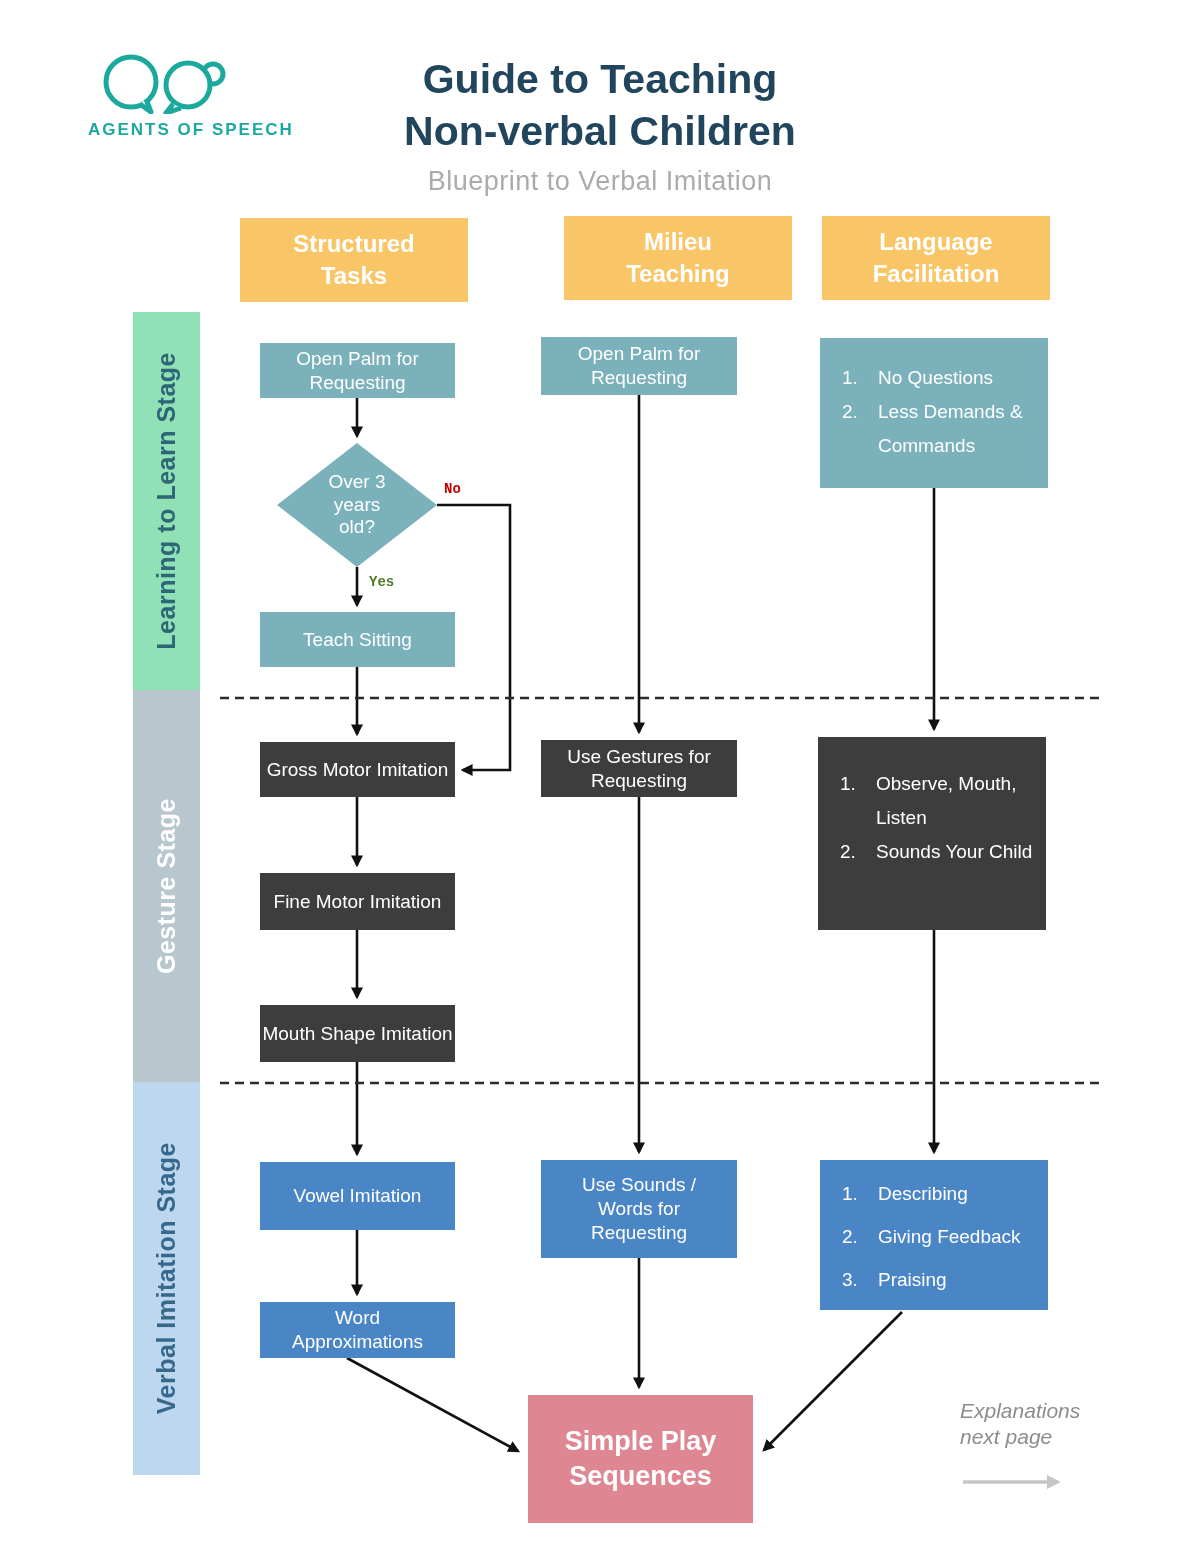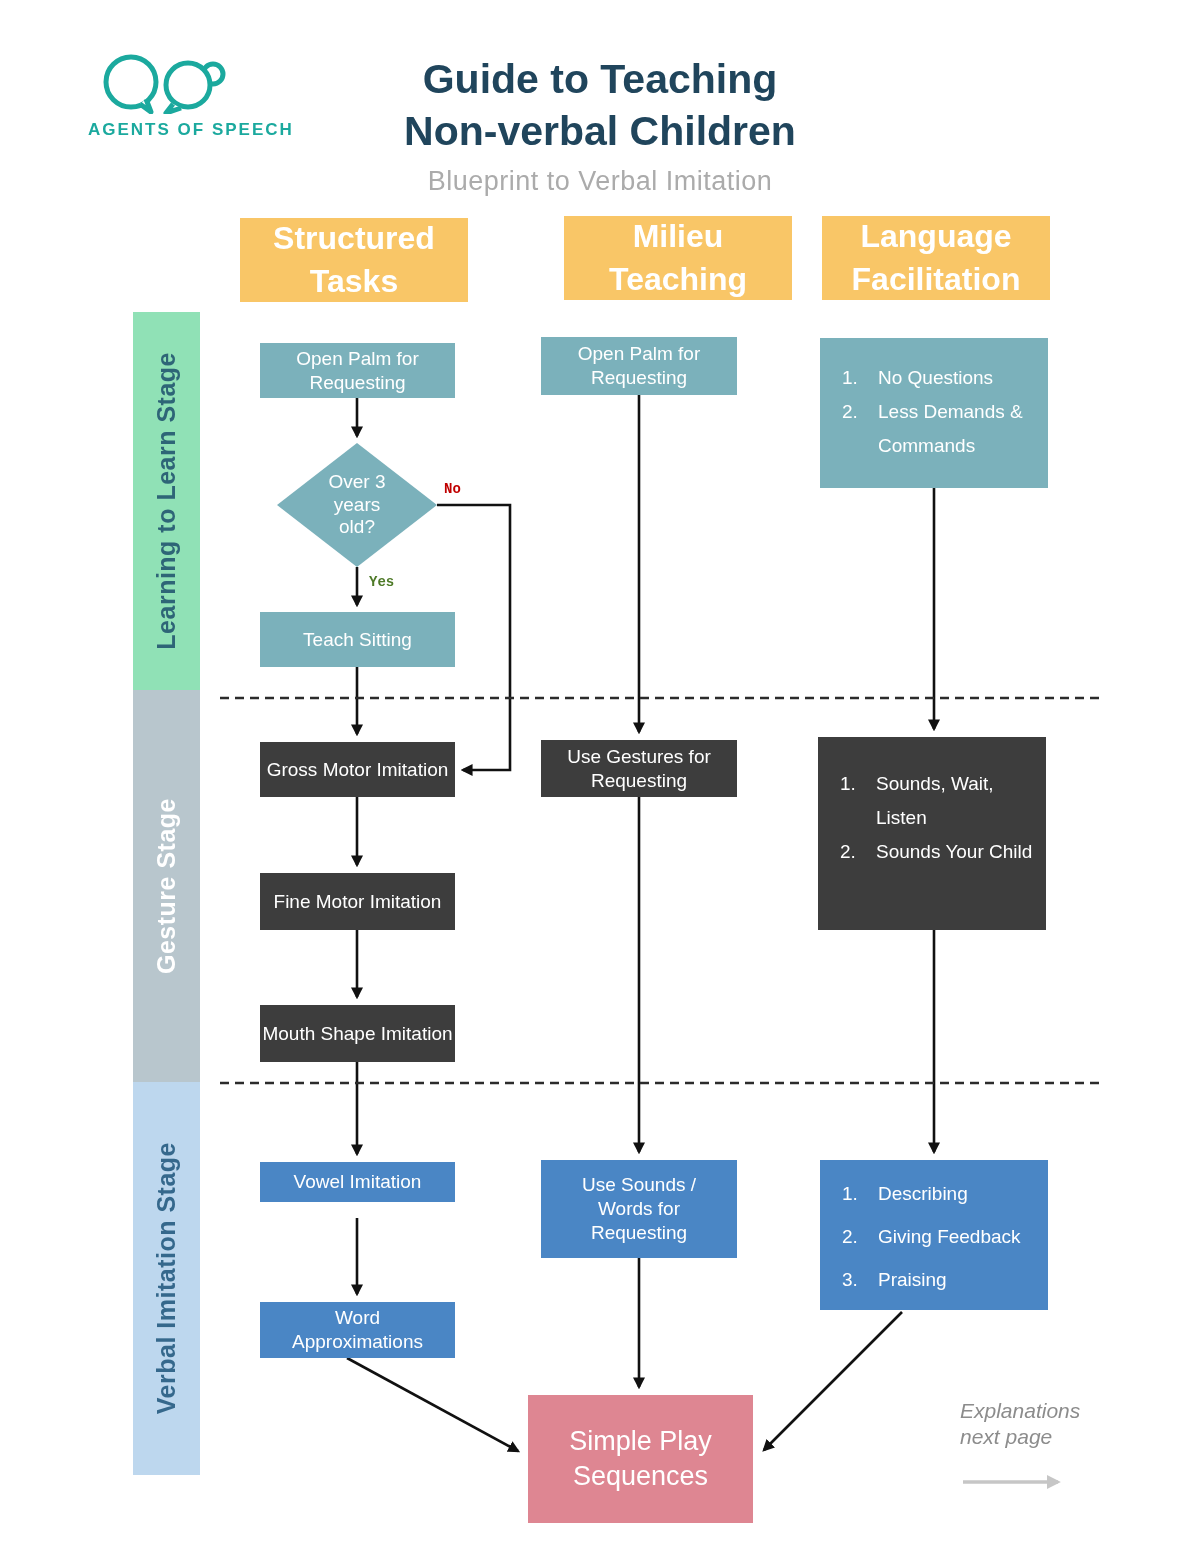--- a/index.html
+++ b/index.html
@@ -14,21 +14,21 @@
   .page{position:relative;width:1200px;height:1553px;background:#fff;overflow:hidden;}
 
   .logo{position:absolute;left:88px;top:52px;width:160px;text-align:center;}
   .logo .brand-name{margin-top:2px;font-size:17px;font-weight:bold;letter-spacing:2px;color:var(--brand);white-space:nowrap;}
 
   .title-block{position:absolute;left:290px;top:54px;width:620px;text-align:center;}
   .title-line{font-size:41px;font-weight:bold;color:var(--title);line-height:1.26;}
   .subtitle{margin-top:9px;font-size:27px;color:var(--subtitle);letter-spacing:.5px;}
 
   .col-header{position:absolute;width:228px;height:84px;background:var(--orange);
-    color:#fff;font-size:32px;font-weight:bold;display:flex;align-items:center;justify-content:center;
+    color:#fff;font-size:24px;font-weight:bold;display:flex;align-items:center;justify-content:center;
     text-align:center;line-height:1.35;padding:0 26px;z-index:2;}
   #colh-structured{left:240px;top:218px;}
   #colh-milieu{left:564px;top:216px;}
   #colh-language{left:822px;top:216px;}
 
   .stage-bar{position:absolute;left:133px;width:67px;display:flex;align-items:center;justify-content:center;z-index:2;}
   .stage-bar .vtext{writing-mode:vertical-rl;transform:rotate(180deg);font-weight:bold;font-size:25px;letter-spacing:.5px;white-space:nowrap;}
   #bar-learning{top:312px;height:378px;background:var(--green-bar);}
   #bar-learning .vtext{color:var(--stage-text);}
   #bar-gesture{top:690px;height:392px;background:var(--gray-bar);}
@@ -41,26 +41,26 @@
   .teal{background:var(--teal);}
   .dark{background:var(--dark);}
   .blue{background:var(--blue);}
   .pink{background:var(--pink);}
 
   #n-open-palm-1{left:260px;top:343px;width:195px;height:55px;}
   #n-teach-sitting{left:260px;top:612px;width:195px;height:55px;}
   #n-gross-motor{left:260px;top:742px;width:195px;height:55px;}
   #n-fine-motor{left:260px;top:873px;width:195px;height:57px;}
   #n-mouth-shape{left:260px;top:1005px;width:195px;height:57px;}
-  #n-vowel{left:260px;top:1162px;width:195px;height:40px;}
+  #n-vowel{left:260px;top:1162px;width:195px;height:68px;}
   #n-word-approx{left:260px;top:1302px;width:195px;height:56px;padding:0 20px;}
   #n-open-palm-2{left:541px;top:337px;width:196px;height:58px;}
   #n-use-gestures{left:541px;top:740px;width:196px;height:57px;}
   #n-use-sounds{left:541px;top:1160px;width:196px;height:98px;padding:0 28px;}
-  #n-simple-play{left:528px;top:1395px;width:225px;height:128px;font-size:27px;font-weight:normal;line-height:1.3;}
+  #n-simple-play{left:528px;top:1395px;width:225px;height:128px;font-size:27px;font-weight:bold;line-height:1.3;}
 
   .diamond{position:absolute;left:277px;top:443px;width:160px;height:124px;z-index:2;}
   .diamond svg{position:absolute;left:0;top:0;}
   .diamond .dtext{position:absolute;left:0;top:0;width:100%;height:100%;display:flex;align-items:center;justify-content:center;
     text-align:center;color:#fff;font-size:19px;line-height:1.18;padding:0 40px;}
 
   .branch-label{position:absolute;font-size:14px;font-weight:bold;z-index:3;font-family:"Liberation Mono", monospace;}
   #lbl-no{left:444px;top:481px;color:var(--no-red);}
   #lbl-yes{left:369px;top:574px;color:var(--yes-green);}
 
@@ -175,21 +175,21 @@
     </div>
     <div class="list-item">
       <span>2.</span>
       <span>Less Demands &amp; Commands</span>
     </div>
   </div>
 
   <div class="list-box" id="n-list-gesture">
     <div class="list-item">
       <span>1.</span>
-      <span>Sounds, Wait, Listen</span>
+      <span>Observe, Mouth, Listen</span>
     </div>
     <div class="list-item">
       <span>2.</span>
       <span>Sounds Your Child</span>
     </div>
   </div>
 
   <div class="list-box" id="n-list-verbal">
     <div class="list-item">
       <span>1.</span>

